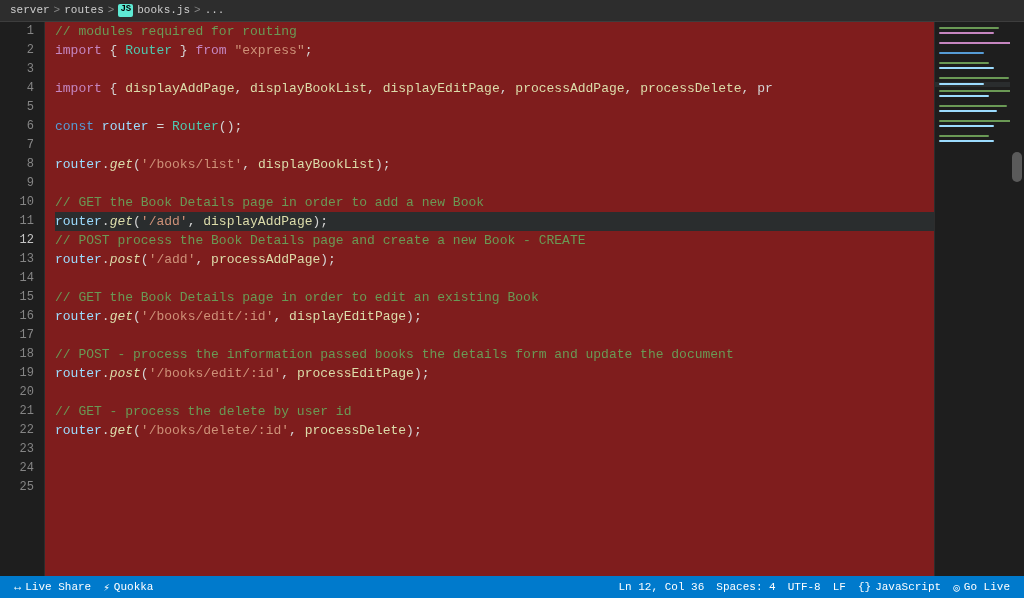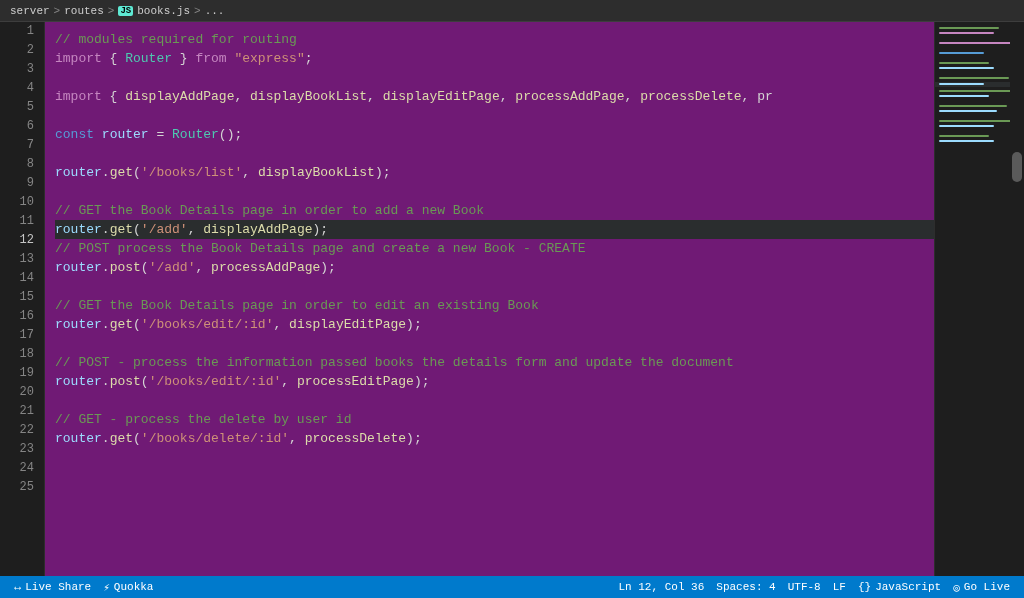--- a/index.html
+++ b/index.html
@@ -15,21 +15,20 @@
       flex-direction: column;
     }
 
     
     .breadcrumb {
       background: #2d2d2d;
       padding: 4px 10px;
       font-size: 11px;
       color: #858585;
       display: flex;
-      align-items: center;
       gap: 4px;
       height: 22px;
       border-bottom: 1px solid #3d3d3d;
     }
     .breadcrumb span { color: #cccccc; }
     .breadcrumb .sep { color: #858585; }
     .breadcrumb .js-icon {
       background: #5eead4;
       color: #000;
       font-size: 9px;
@@ -67,41 +66,41 @@
     .line-num.active {
       color: #c6c6c6;
     }
 
     
     .code-area {
       flex: 1;
       overflow-x: auto;
       overflow-y: hidden;
       padding-left: 10px;
-      padding-top: 8px;
-      background: #701a75;
+      padding-top: 0;
+      background: #7f1d1d;
     }
     .code-line {
       height: 19px;
       line-height: 19px;
       white-space: nowrap;
       font-size: 13px;
     }
     .code-line.highlighted {
       background: #2a2d2e;
     }
 
     
     .c-comment { color: #6a9955; }
     .c-import-kw { color: #c586c0; }
     .c-string { color: #ce9178; }
     .c-function { color: #dcdcaa; }
     .c-const { color: #569cd6; }
     .c-router { color: #9cdcfe; }
-    .c-method { color: #dcdcaa; }
+    .c-method { color: #dcdcaa; font-style: italic; }
     .c-Router { color: #4ec9b0; }
     .c-plain { color: #d4d4d4; }
     .c-path { color: #ce9178; }
 
     
     .scrollbar {
       position: absolute;
       right: 0;
       top: 0;
       width: 14px;

